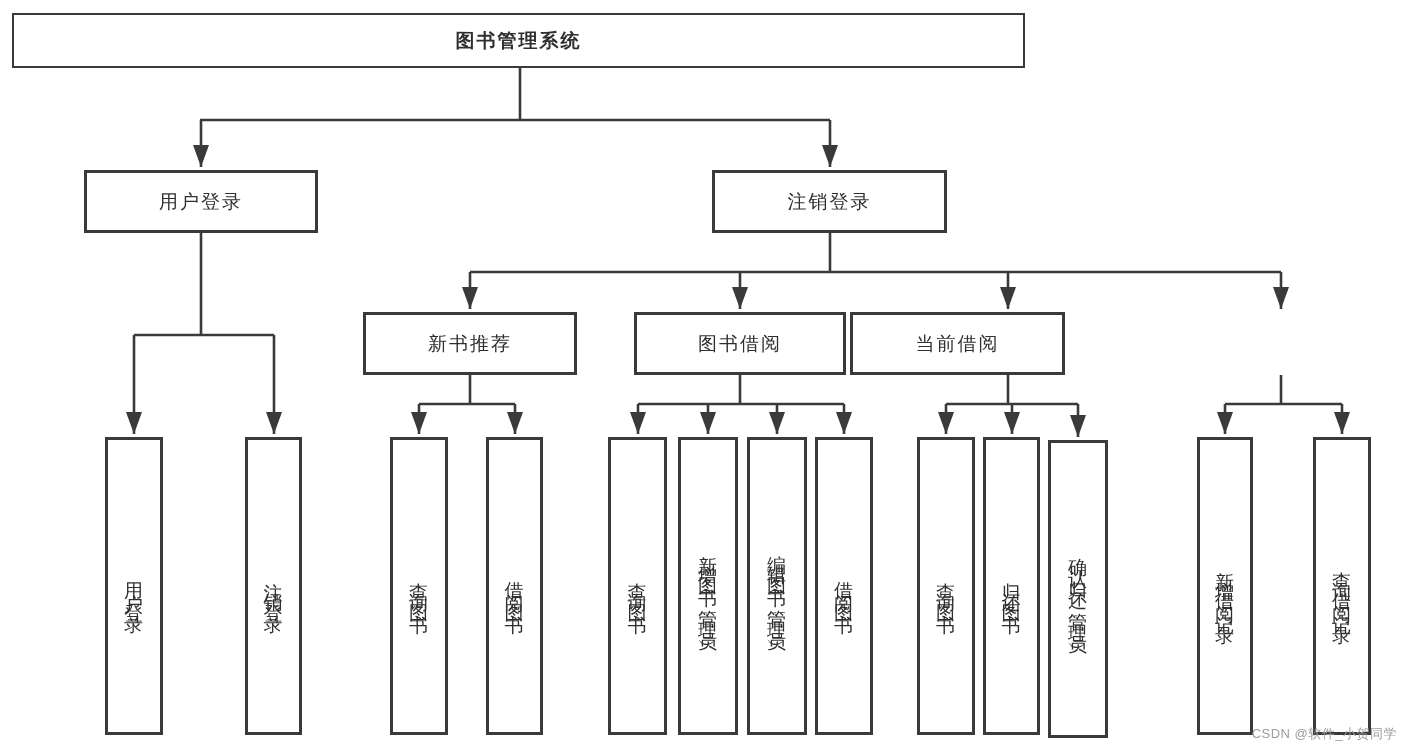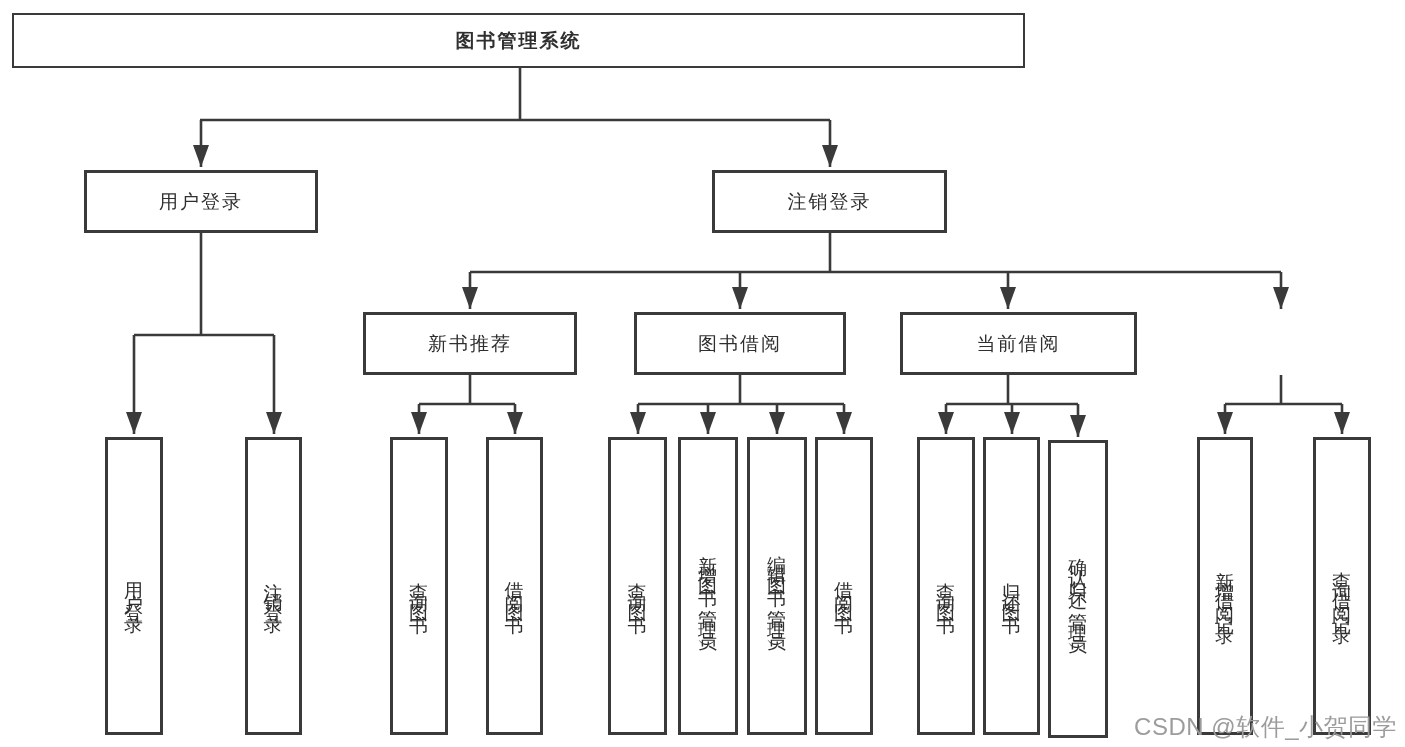--- a/index.html
+++ b/index.html
@@ -30,21 +30,21 @@
     text-orientation:mixed;
     letter-spacing:11px;
     line-height:1;
     padding-top:6px;
   }
   .watermark{
     position:absolute;
     right:8px;
     bottom:4px;
     color:#9c9c9c;
-    font-size:24px;
+    font-size:13px;
     letter-spacing:0.5px;
     z-index:5;
     white-space:nowrap;
   }
 </style>
 </head>
 <body>
 
 <div class="canvas">
 
@@ -98,21 +98,21 @@
     </g>
   </svg>
 
   <div class="box hbox root" style="left:12px;top:13px;width:1013px;height:55px">图书管理系统</div>
 
   <div class="box hbox" style="left:84px;top:170px;width:234px;height:63px">用户登录</div>
   <div class="box hbox" style="left:712px;top:170px;width:235px;height:63px">注销登录</div>
 
   <div class="box hbox" style="left:634px;top:312px;width:212px;height:63px">图书借阅</div>
   <div class="box hbox" style="left:363px;top:312px;width:214px;height:63px">新书推荐</div>
-  <div class="box hbox" style="left:900px;top:312px;width:237px;height:63px">当前借阅</div>
+  <div class="box hbox" style="left:850px;top:312px;width:215px;height:63px">当前借阅</div>
 
   <div class="box vbox" style="left:105px;top:437px;width:58px;height:298px">用户登录</div>
   <div class="box vbox" style="left:245px;top:437px;width:57px;height:298px">注销登录</div>
 
   <div class="box vbox" style="left:390px;top:437px;width:58px;height:298px">查询图书</div>
   <div class="box vbox" style="left:486px;top:437px;width:57px;height:298px">借阅图书</div>
 
   <div class="box vbox" style="left:608px;top:437px;width:59px;height:298px">查询图书</div>
   <div class="box vbox" style="left:678px;top:437px;width:60px;height:298px">新增图书（管理员）</div>
   <div class="box vbox" style="left:747px;top:437px;width:60px;height:298px">编辑图书（管理员）</div>

